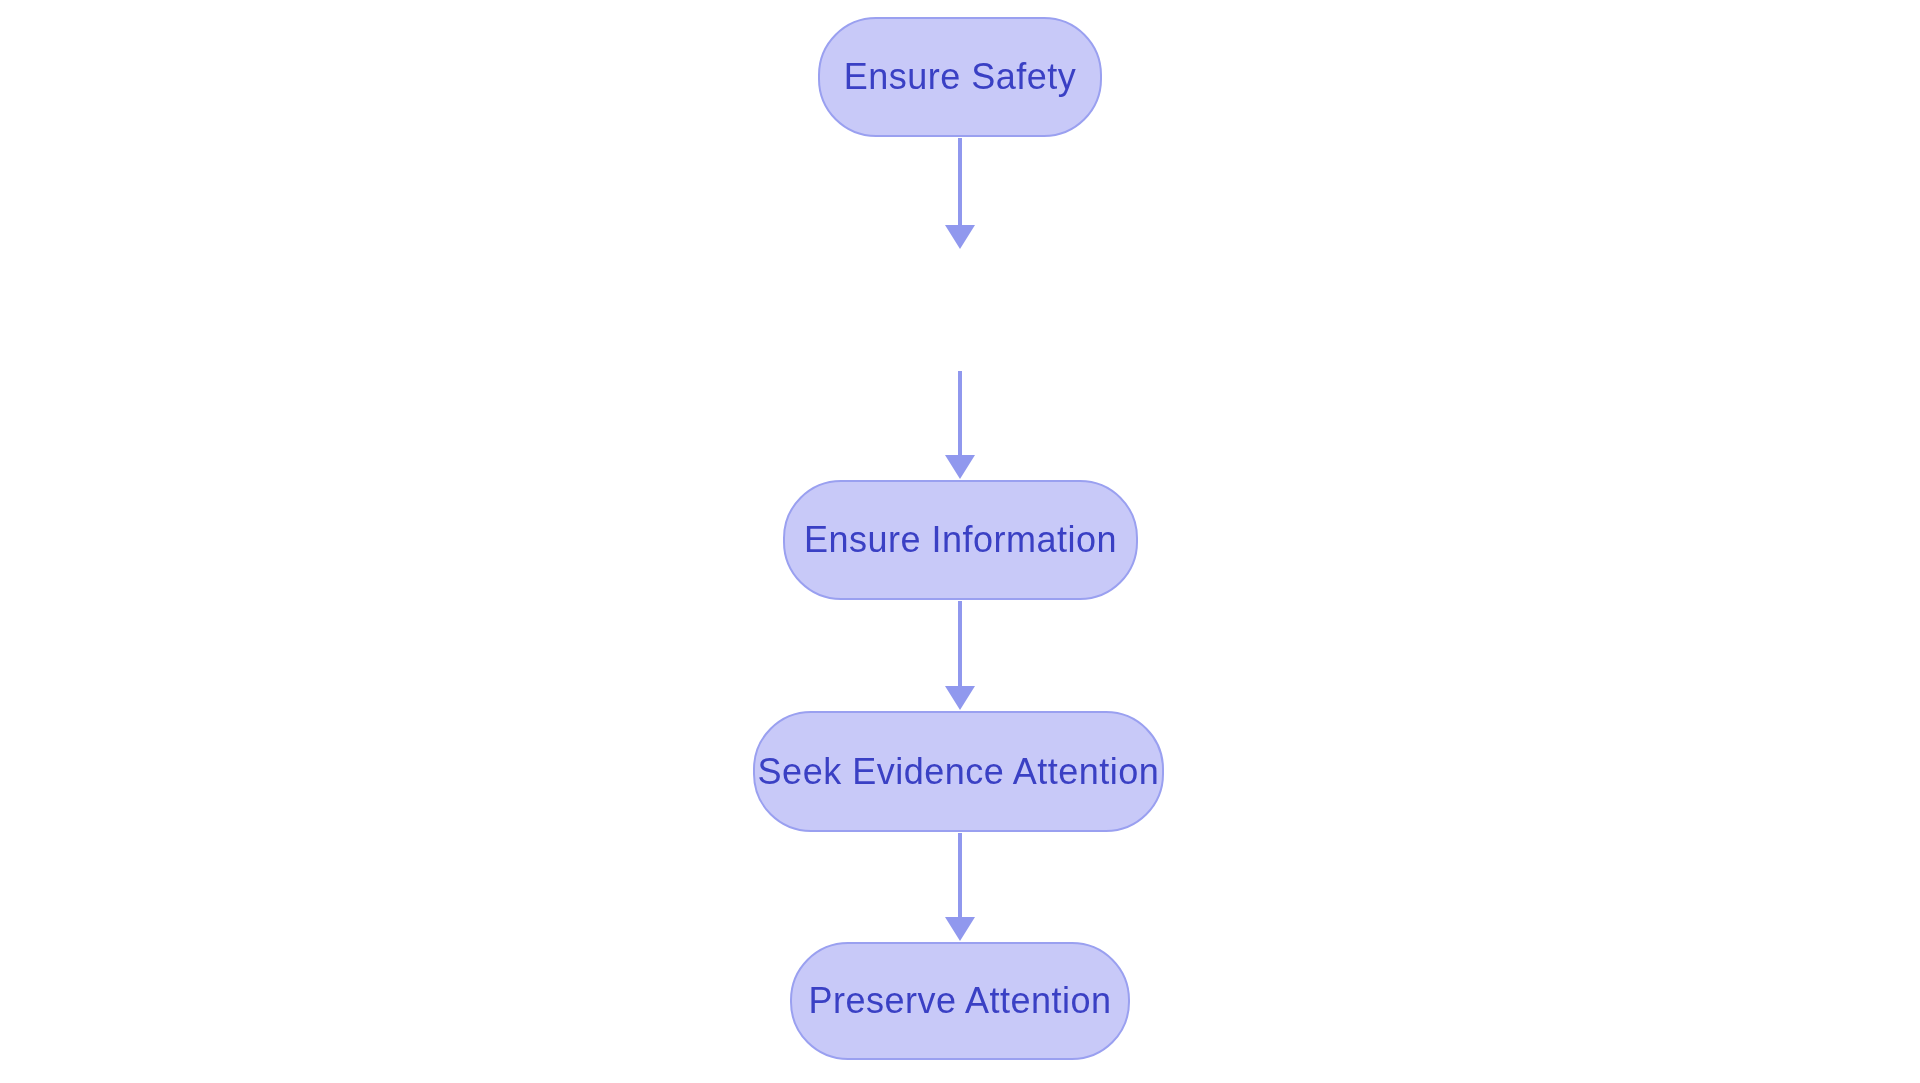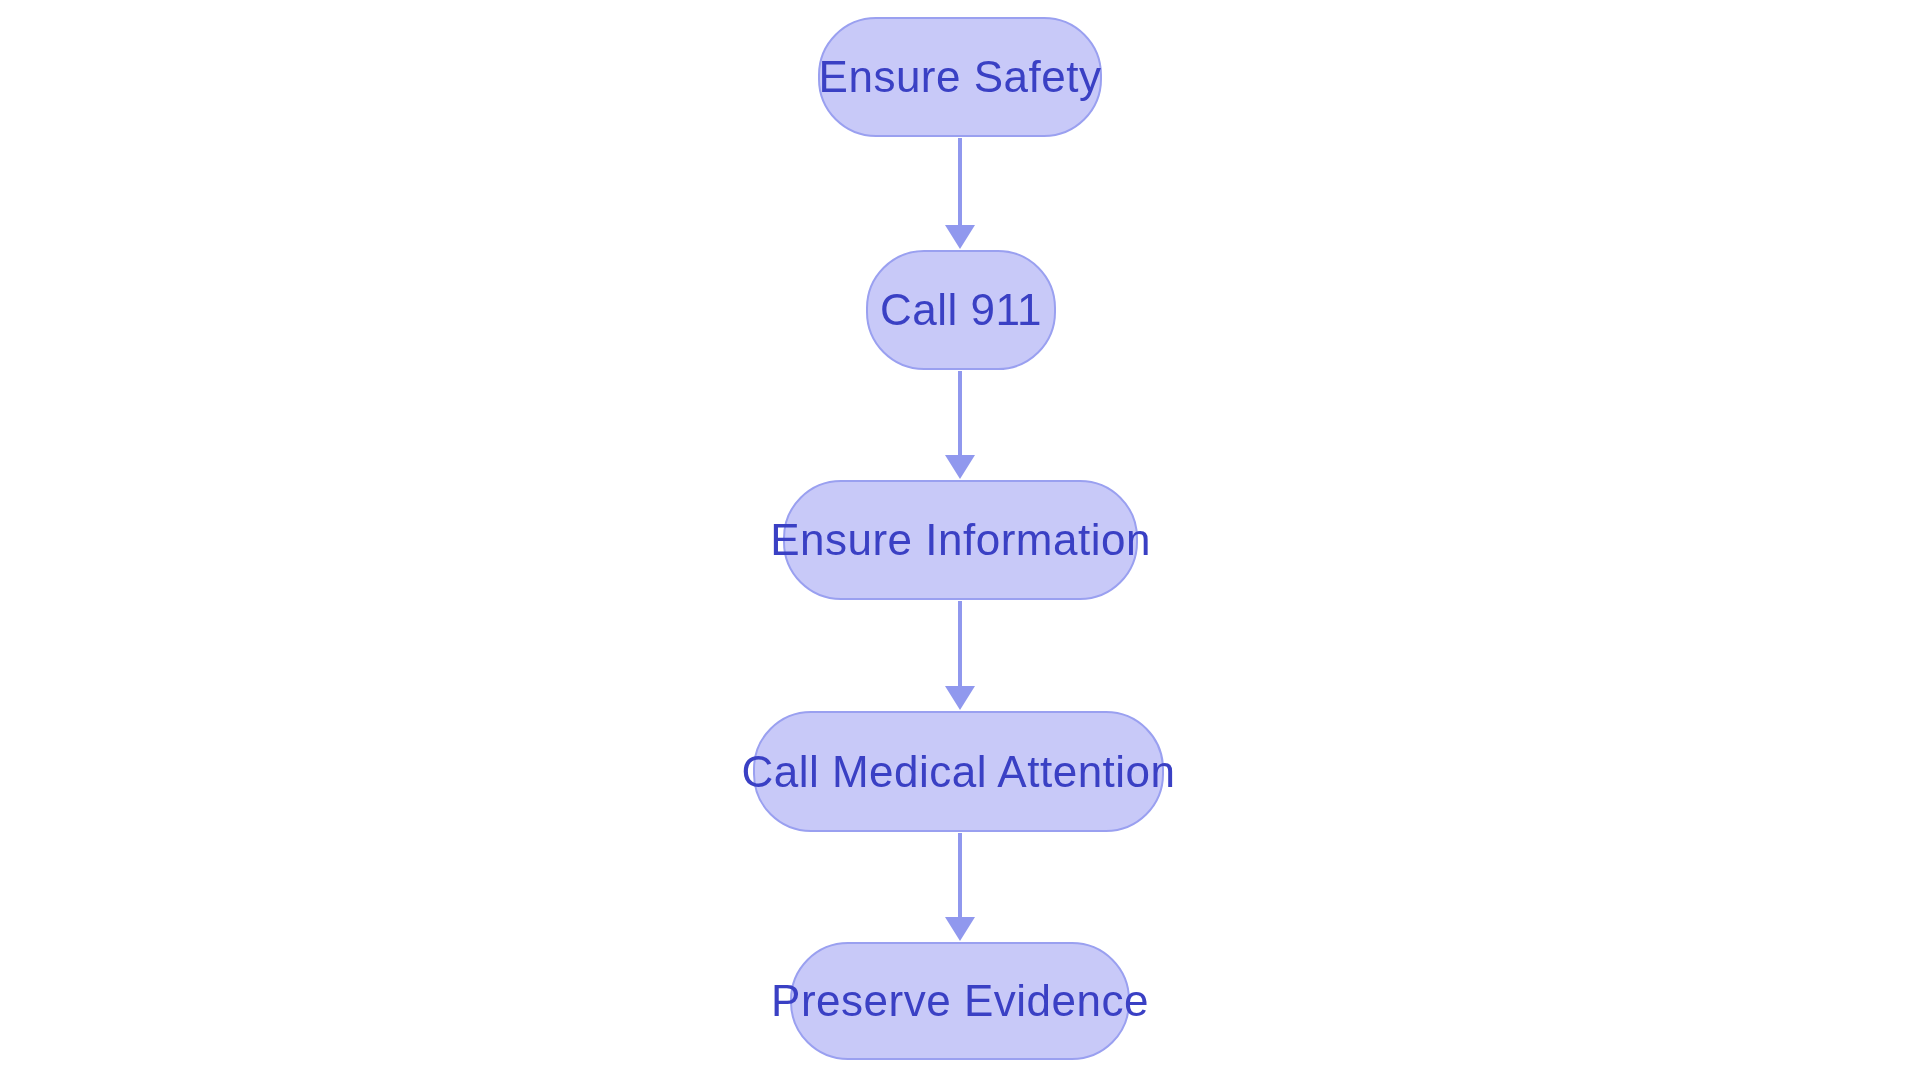--- a/index.html
+++ b/index.html
@@ -25,21 +25,21 @@
   }
   .node {
     position: absolute;
     display: flex;
     align-items: center;
     justify-content: center;
     background: var(--node-fill);
     border: 2px solid var(--node-border);
     border-radius: 58px;
     color: var(--node-text);
-    font-size: 44px;
+    font-size: 36px;
     font-weight: 400;
     letter-spacing: 0.5px;
     white-space: nowrap;
   }
   .node-1 { left: 818px; top: 17px;  width: 284px; height: 120px; }
   .node-2 { left: 866px; top: 250px; width: 190px; height: 120px; }
   .node-3 { left: 783px; top: 480px; width: 355px; height: 120px; }
   .node-4 { left: 753px; top: 711px; width: 411px; height: 121px; }
   .node-5 { left: 790px; top: 942px; width: 340px; height: 118px; }
 
@@ -78,44 +78,41 @@
 
   <div class="node node-1">
     <span>Ensure Safety</span>
   </div>
 
   <div class="arrow arrow-1">
     <div class="shaft"></div>
     <div class="head"></div>
   </div>
 
-  <div class="node node-2">
-    <span>Call 911</span>
-  </div>
 
   <div class="arrow arrow-2">
     <div class="shaft"></div>
     <div class="head"></div>
   </div>
 
   <div class="node node-3">
     <span>Ensure Information</span>
   </div>
 
   <div class="arrow arrow-3">
     <div class="shaft"></div>
     <div class="head"></div>
   </div>
 
   <div class="node node-4">
-    <span>Call Medical Attention</span>
+    <span>Seek Evidence Attention</span>
   </div>
 
   <div class="arrow arrow-4">
     <div class="shaft"></div>
     <div class="head"></div>
   </div>
 
   <div class="node node-5">
-    <span>Preserve Evidence</span>
+    <span>Preserve Attention</span>
   </div>
 
 </div>
 
 </body></html>

